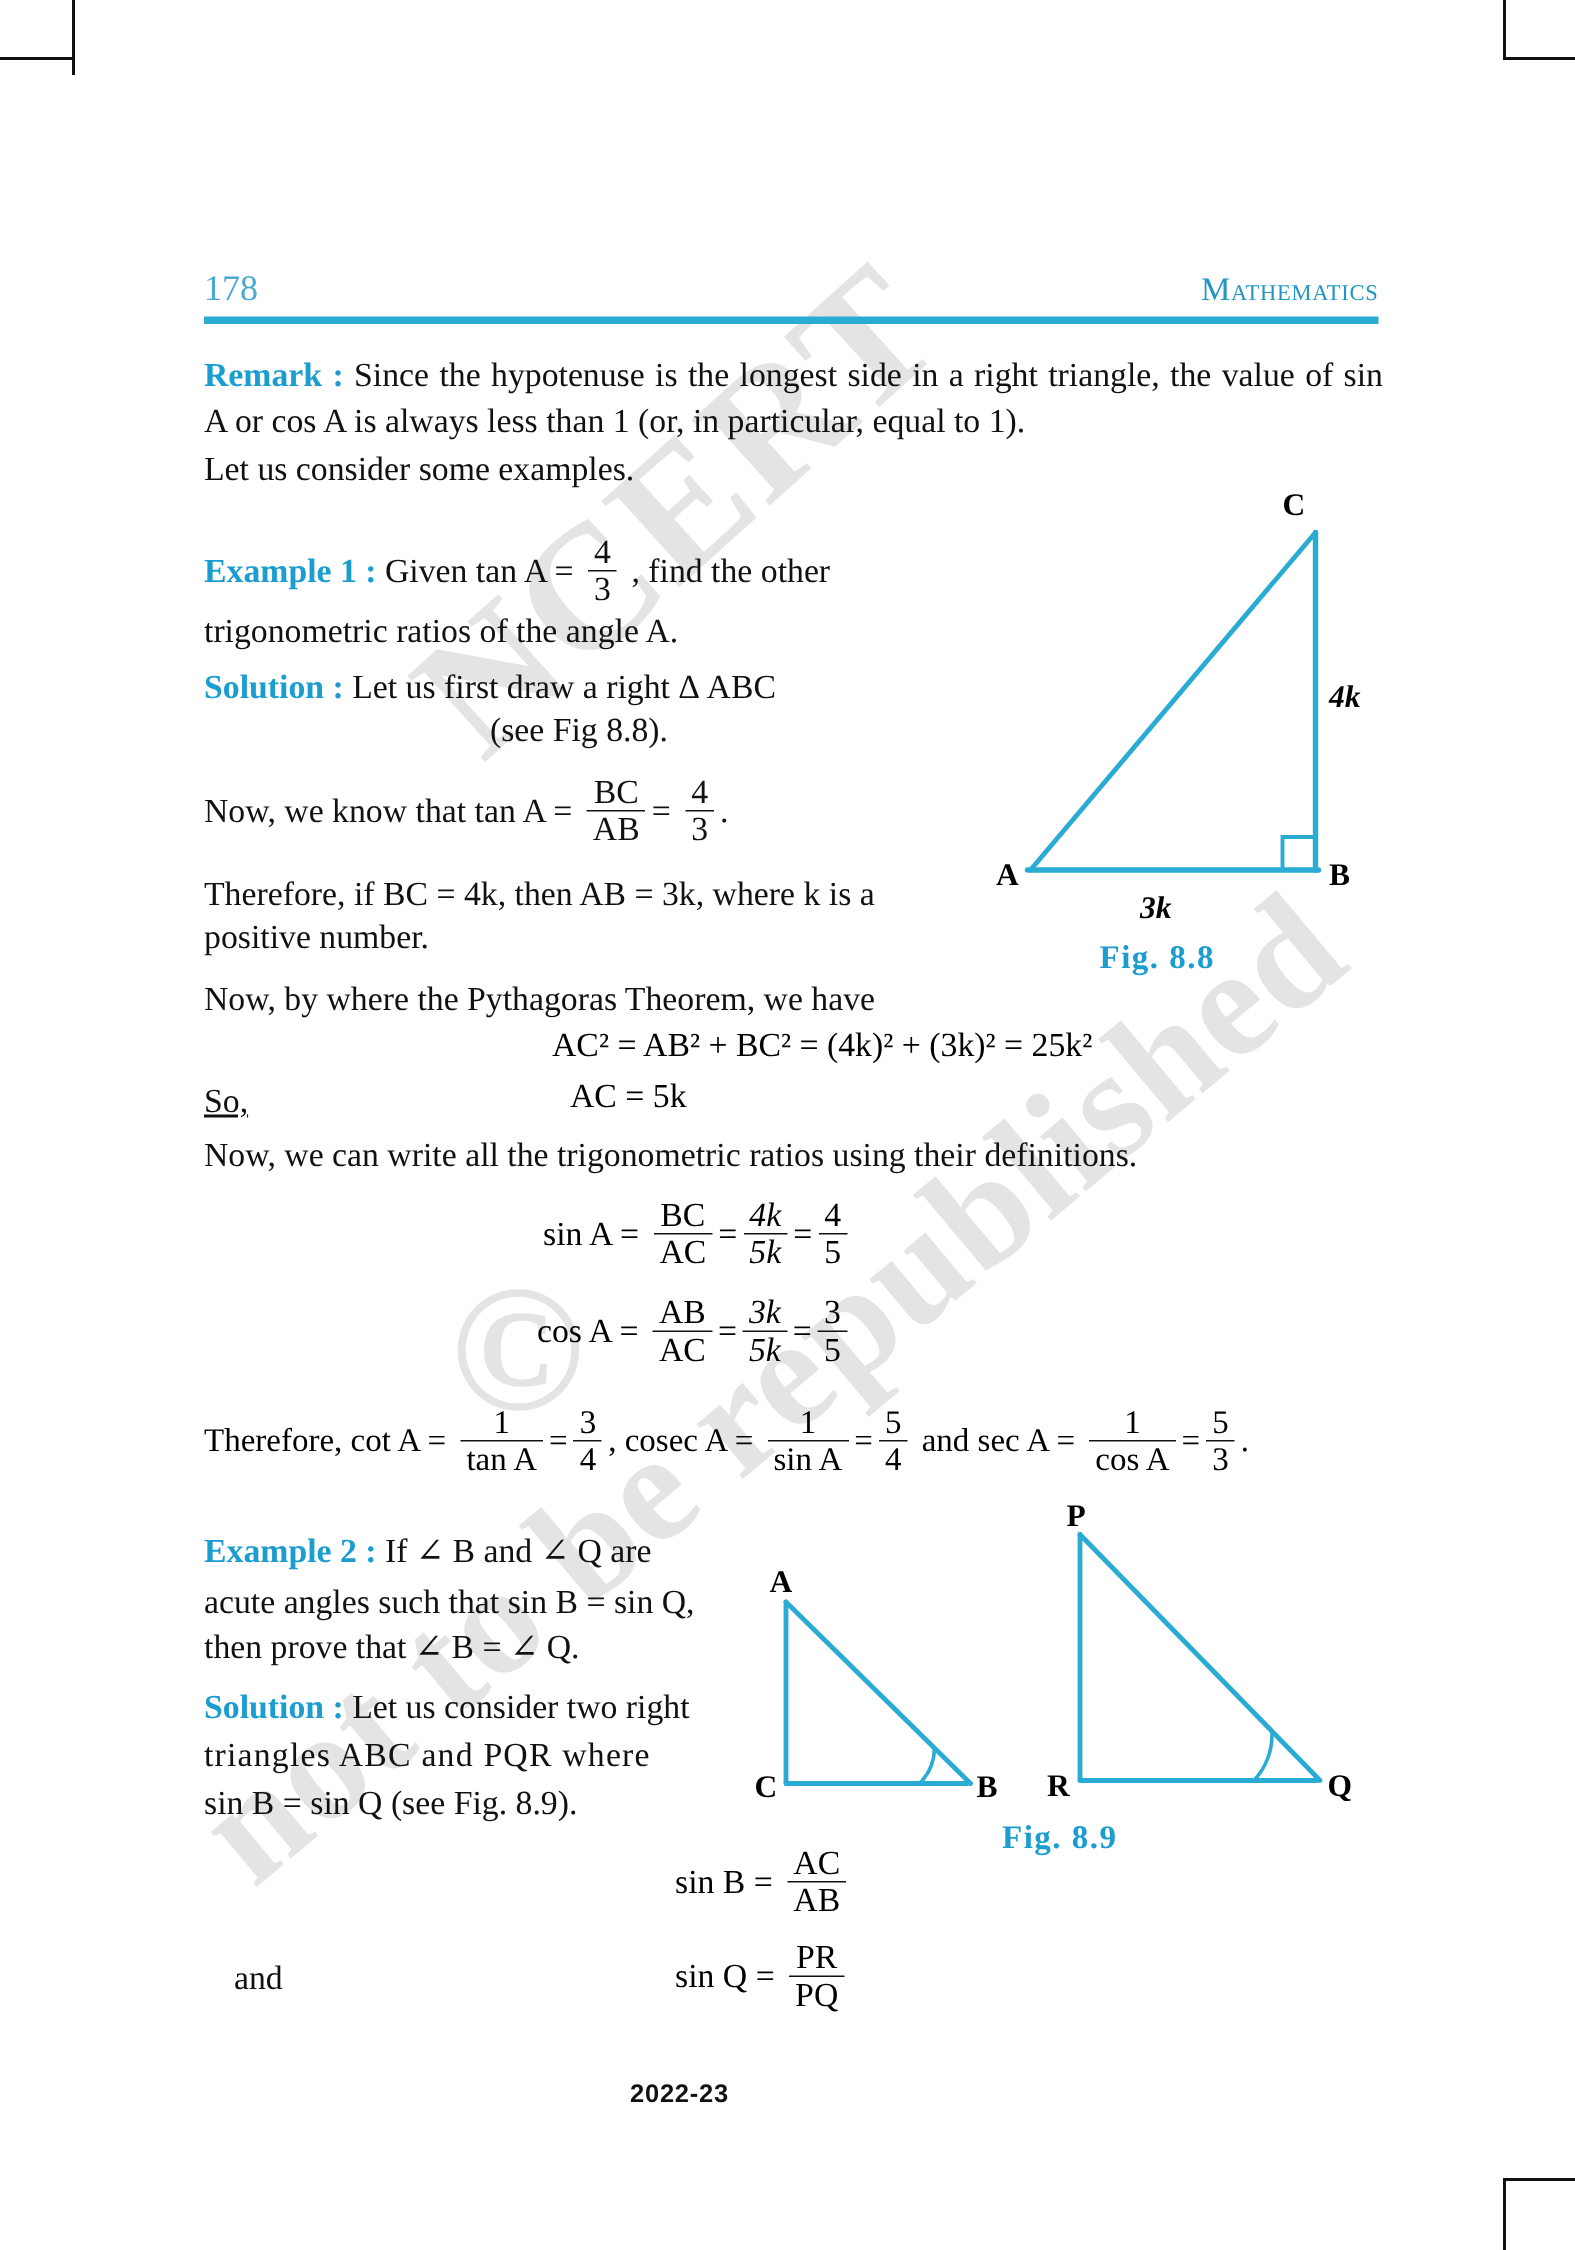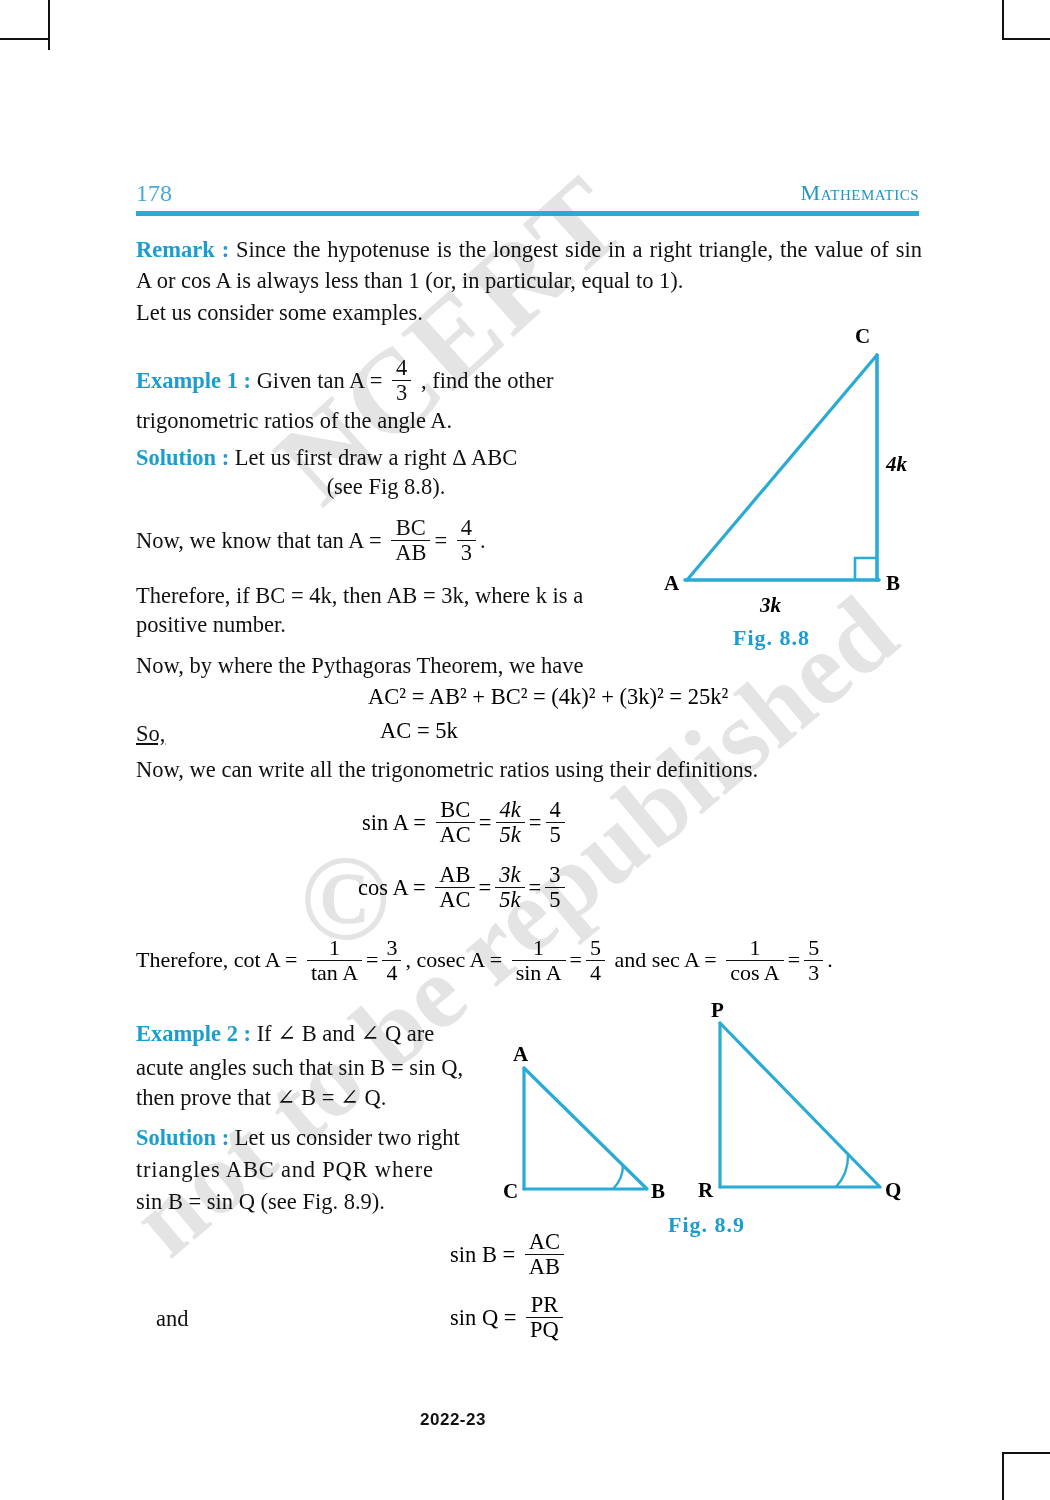--- a/index.html
+++ b/index.html
@@ -147,21 +147,20 @@
   #footer {
     position: absolute;
     left: 0; top: 1386px;
     width: 906px;
     text-align: center;
     font-family: "Liberation Sans", sans-serif;
     font-size: 17px;
     font-weight: bold;
     color: #111;
     letter-spacing: 0.5px;
-    margin-top: 24px;
   }
 </style>
 </head>
 <body>
 
 <div id="page">
 
   <div class="crop" style="left:0;top:0;width:60px;height:60px;">
     <div class="v" style="left:48px;top:0;height:50px;"></div>
     <div class="h" style="left:0;top:38px;width:50px;"></div>

